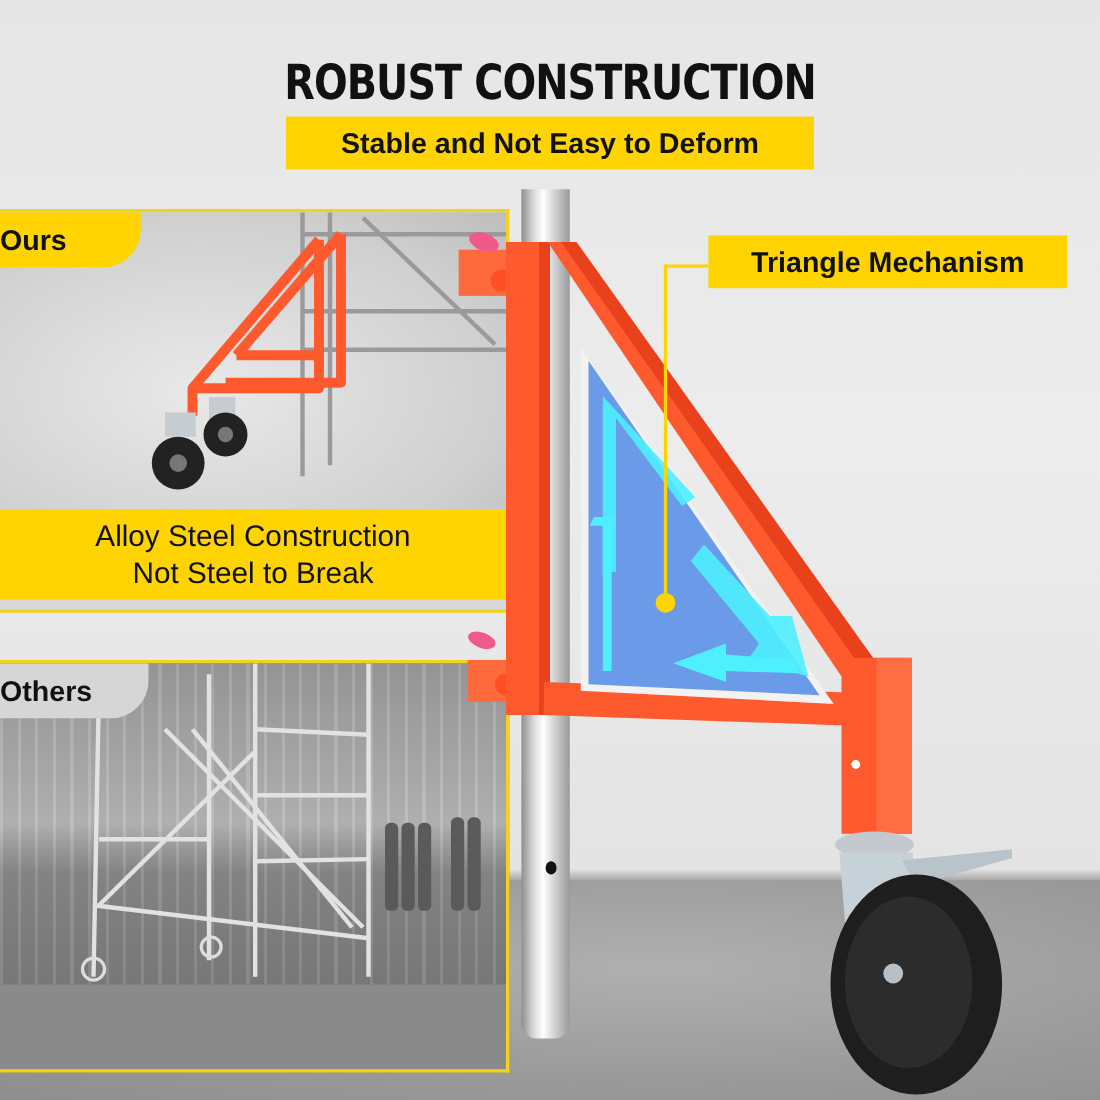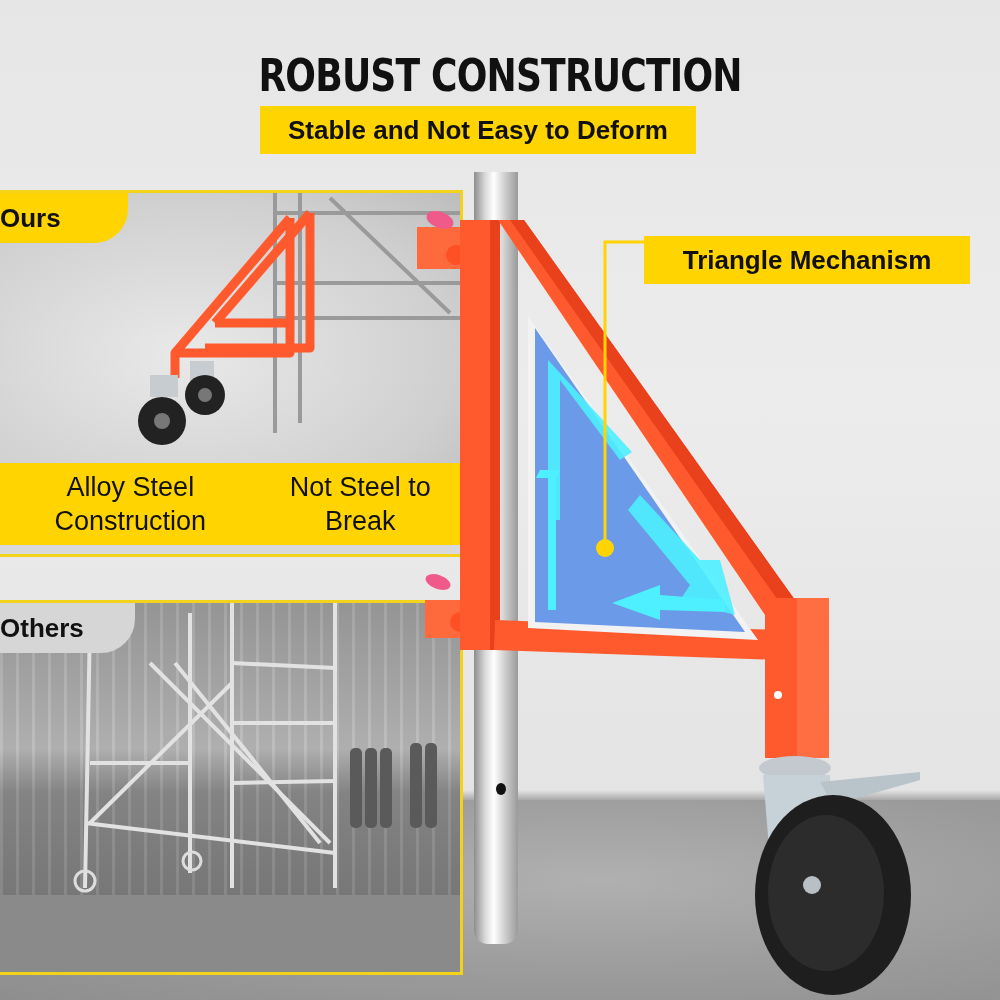--- a/index.html
+++ b/index.html
@@ -12,21 +12,21 @@
   .floor {
     position: absolute; left: 0; top: 800px; width: 1000px; height: 200px;
     background: radial-gradient(ellipse at 60% 40%, #b0b0b0 0%, #9a9a9a 60%, #8e8e8e 100%);
   }
   .title {
     position: absolute; left: 0; top: 50px; width: 1000px; text-align: center;
     font-family: "DejaVu Sans", sans-serif; font-weight: bold; font-size: 44px;
     letter-spacing: -1px; color: #111; transform: scaleX(0.82);
   }
   .subtitle {
-    position: absolute; left: 260px; top: 106px; width: 436px; height: 48px;
+    position: absolute; left: 260px; top: 106px; width: 480px; height: 48px;
     background: #ffd400; display: flex; align-items: center; justify-content: center;
     font-weight: bold; font-size: 26px; color: #111;
   }
 
   
   .panel {
     position: absolute; left: 0; width: 463px; overflow: hidden;
     border: 3px solid #f3d21b; border-left: none;
   }
   .panel-ours { top: 190px; height: 367px; background: #d9d9d9; }
@@ -46,42 +46,42 @@
     position: absolute; left: 0; top: 0; height: 50px;
     display: flex; align-items: center; padding-left: 0;
     font-weight: bold; font-size: 26px; color: #111;
     border-bottom-right-radius: 34px;
   }
   .tag-ours { width: 128px; background: #ffd400; }
   .tag-others { width: 135px; background: #d6d6d6; top: 0; }
 
   .caption {
     position: absolute; left: 0; width: 100%;
-    display: flex; flex-direction: row; align-items: center; justify-content: center;
-    font-size: 27px; line-height: 34px; color: #111; text-align: center;
+    display: flex; flex-direction: column; align-items: center; justify-content: center;
+    font-size: 27px; line-height: 34px; color: #111;
   }
   .caption-ours { top: 270px; height: 82px; background: #ffd400; }
   .caption-others { top: 292px; height: 80px; background: #d4d4d4; }
 
   
   .pole {
     position: absolute; left: 474px; top: 172px; width: 44px; height: 772px;
     background: linear-gradient(90deg, #8e8e8e 0%, #d8d8d8 25%, #ffffff 45%, #cfcfcf 70%, #9a9a9a 100%);
     border-bottom-left-radius: 14px; border-bottom-right-radius: 14px;
   }
   .pole-hole {
     position: absolute; left: 496px; top: 783px; width: 10px; height: 12px;
     background: #111; border-radius: 50%;
   }
   .frame-svg { position: absolute; left: 0; top: 0; }
 
   .callout-label {
     position: absolute; left: 644px; top: 214px; width: 326px; height: 48px;
     background: #ffd400; display: flex; align-items: center; justify-content: center;
-    font-weight: bold; font-size: 26px; color: #111; margin-top: 22px;
+    font-weight: bold; font-size: 26px; color: #111;
   }
 
   
   .mini-svg { position: absolute; left: 0; top: 0; }
 </style>
 </head>
 <body>
 
 <div class="floor"></div>
 

